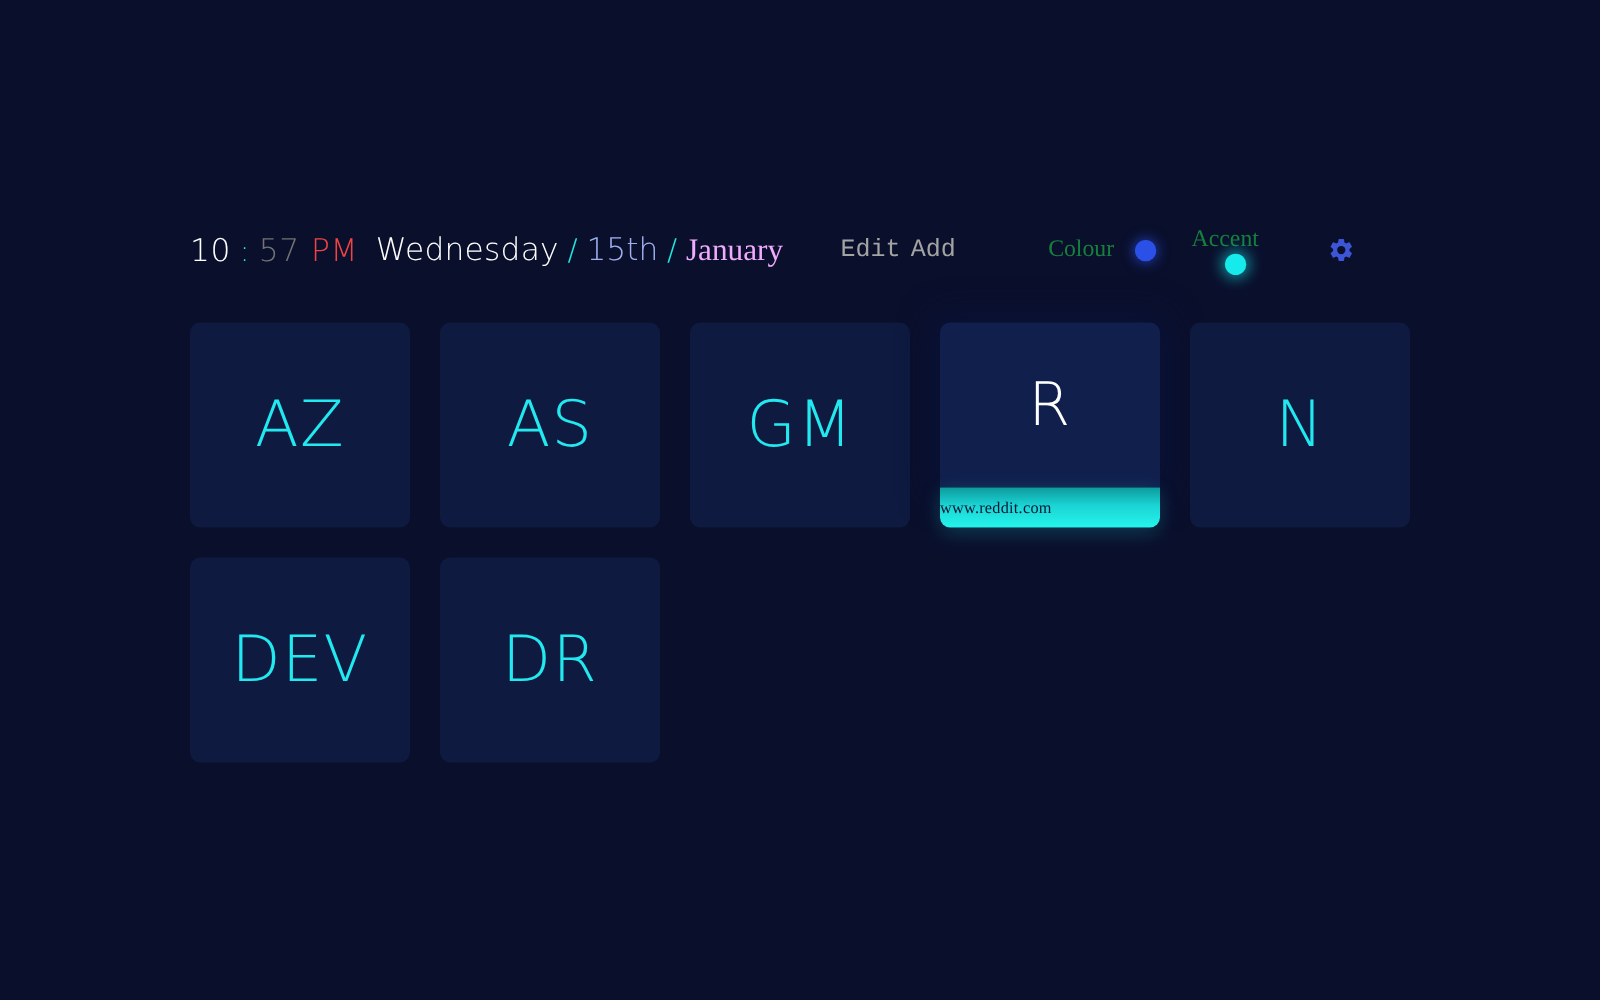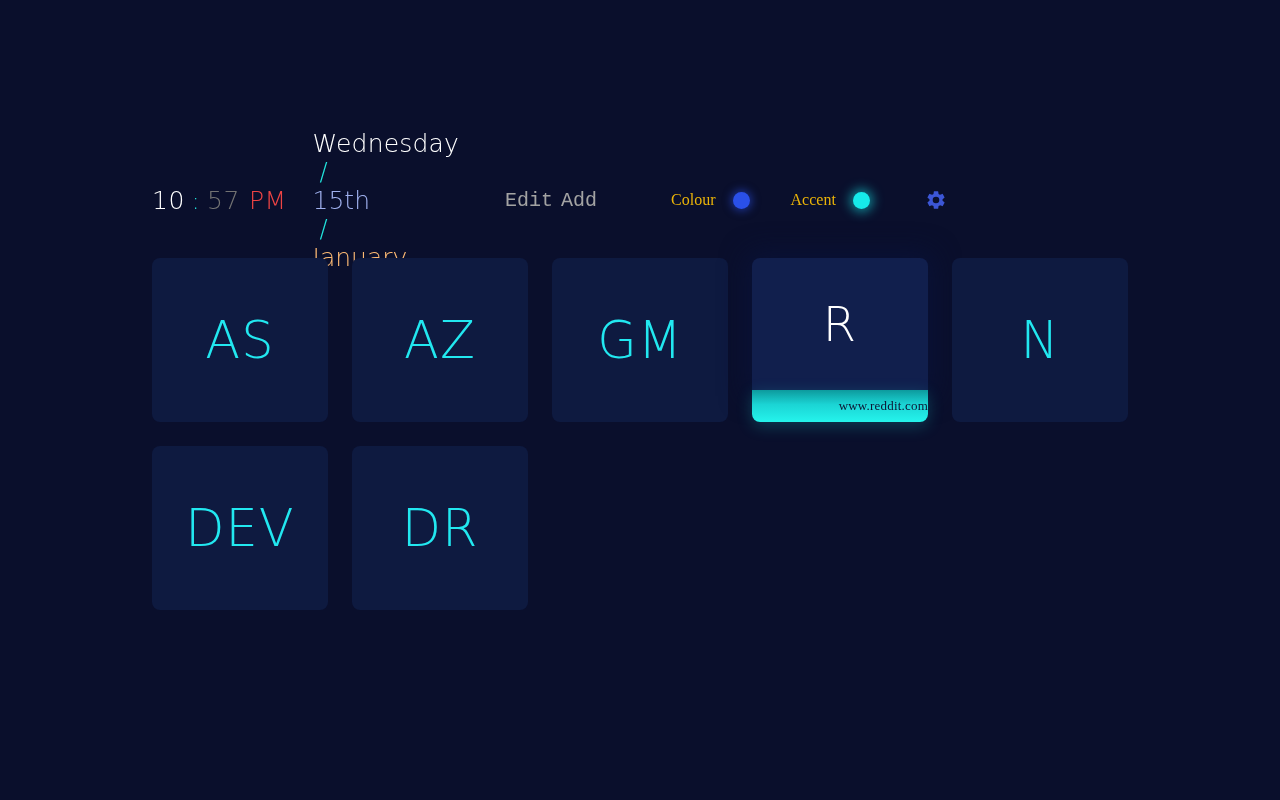--- a/index.html
+++ b/index.html
@@ -48,31 +48,30 @@
     color: #22e8e0;
     padding: 0 7px;
     font-size: 23px;
   }
   .clock .mm { color: #737373; }
   .clock .ampm { color: #ef4444; margin-left: 9px; }
 
   .datebox {
     display: flex;
     align-items: baseline;
-    margin-left: 26px;
+    margin-left: 14px;
     font-family: "DejaVu Sans", sans-serif;
     font-weight: 300;
     font-size: 25px;
     white-space: nowrap;
-    flex-direction: column;
   }
   .datebox .dayname { color: #ffffff; letter-spacing: 0.2px; }
   .datebox .sep { color: #22e8e0; padding: 0 7px; font-size: 24px; }
   .datebox .daynum { color: #9fb0ee; }
-  .datebox .monthname { color: #fdba74; }
+  .datebox .monthname { color: #f0abfc; font-family: Liberation Serif, serif; }
 
   .actions {
     display: flex;
     align-items: center;
     margin-left: 42px;
     white-space: nowrap;
   }
   .action-link {
     font-family: Liberation Mono, monospace;
     font-size: 20px;
@@ -82,25 +81,25 @@
     text-decoration: none;
   }
   .action-link + .action-link { }
 
   .swatch-group {
     display: flex;
     align-items: center;
     margin-left: 70px;
     white-space: nowrap;
   }
-  .swatch-group + .swatch-group { margin-left: 41px; }
+  .swatch-group + .swatch-group { margin-left: 28px; flex-direction: column; }
   .swatch-label {
     font-family: "Liberation Serif", serif;
-    font-size: 16px;
-    color: #eab308;
+    font-size: 19px;
+    color: #15803d;
     cursor: pointer;
   }
   .swatch {
     width: 17px;
     height: 17px;
     border-radius: 50%;
     margin-left: 17px;
     cursor: pointer;
     display: inline-block;
   }
@@ -177,21 +176,21 @@
   .url-bar {
     position: absolute;
     left: 0;
     top: 132px;
     width: 100%;
     height: 32px;
     border-radius: 0 0 8px 8px;
     background: linear-gradient(180deg, #0d9a9d 0%, #1bd4d4 45%, #25f4ec 100%);
     display: flex;
     align-items: center;
-    justify-content: flex-end;
+    justify-content: flex-start;
     box-shadow: 0 4px 16px rgba(34,232,236,0.22);
   }
   .url-text {
     font-family: "Liberation Serif", serif;
     font-size: 13px;
     color: #0d1533;
     letter-spacing: 0.2px;
     user-select: none;
   }
 </style>
@@ -238,25 +237,25 @@
           <path fill="#3c56d6" d="M19.14 12.94a7.4 7.4 0 0 0 .06-.94 7.4 7.4 0 0 0-.06-.94l2.03-1.58a.49.49 0 0 0 .12-.61l-1.92-3.32a.48.48 0 0 0-.59-.22l-2.39.96a7.04 7.04 0 0 0-1.62-.94l-.36-2.54a.47.47 0 0 0-.47-.41h-3.84a.47.47 0 0 0-.47.41l-.36 2.54c-.59.24-1.13.56-1.62.94l-2.39-.96a.48.48 0 0 0-.59.22L2.75 8.87a.48.48 0 0 0 .12.61l2.03 1.58c-.04.31-.06.63-.06.94s.02.63.06.94l-2.03 1.58a.48.48 0 0 0-.12.61l1.92 3.32c.12.21.37.29.59.22l2.39-.96c.49.38 1.03.7 1.62.94l.36 2.54c.04.24.24.41.47.41h3.84c.23 0 .43-.17.47-.41l.36-2.54c.59-.24 1.13-.56 1.62-.94l2.39.96c.22.07.47-.01.59-.22l1.92-3.32a.48.48 0 0 0-.12-.61l-2.03-1.58ZM12 15.6A3.6 3.6 0 1 1 12 8.4a3.6 3.6 0 0 1 0 7.2Z"></path>
         </svg>
       </span>
     </button>
 
   </div>
 
   <div class="grid">
 
     <div class="tile">
+      <span class="tile-label">AZ</span>
+    </div>
+
+    <div class="tile">
       <span class="tile-label">AS</span>
-    </div>
-
-    <div class="tile">
-      <span class="tile-label">AZ</span>
     </div>
 
     <div class="tile">
       <span class="tile-label">GM</span>
     </div>
 
     <div class="tile is-hovered">
       <span class="tile-label">R</span>
       <div class="url-bar">
         <span class="url-text">www.reddit.com</span>

